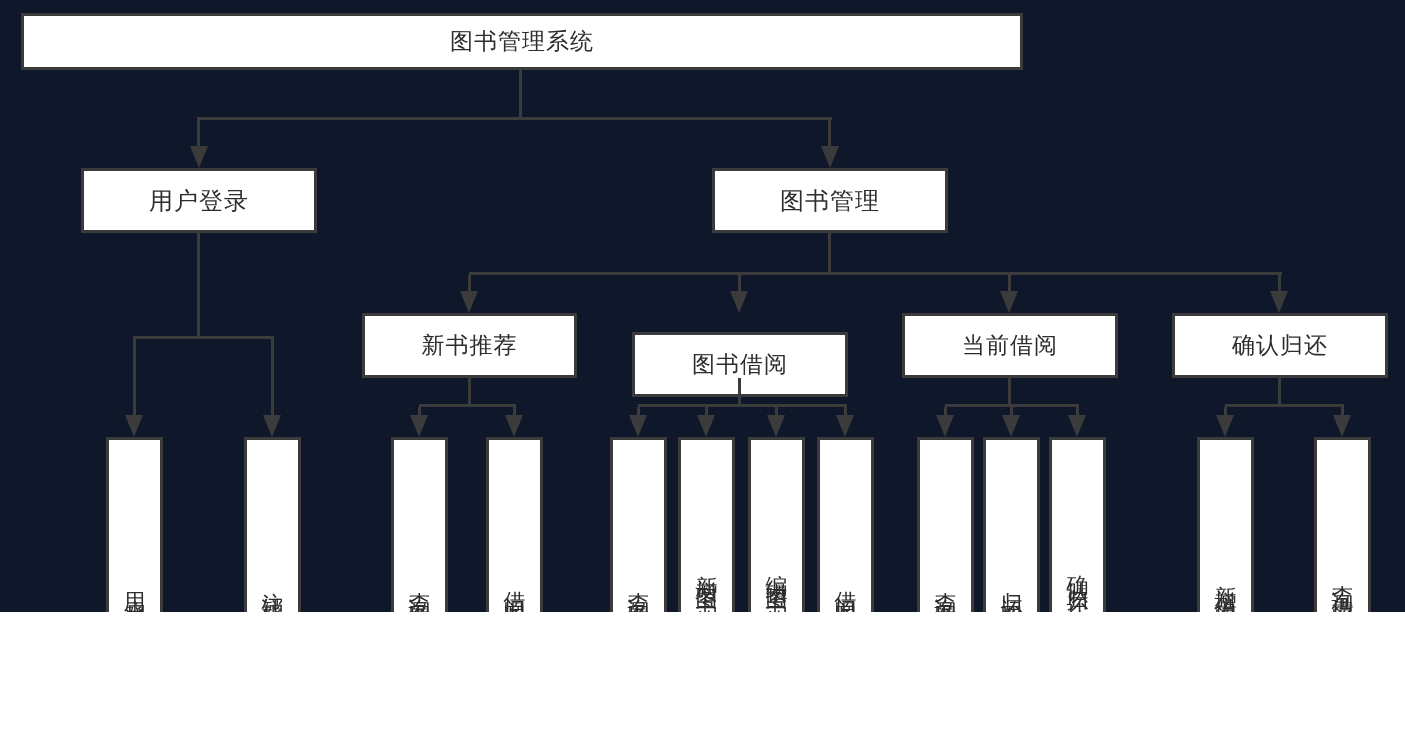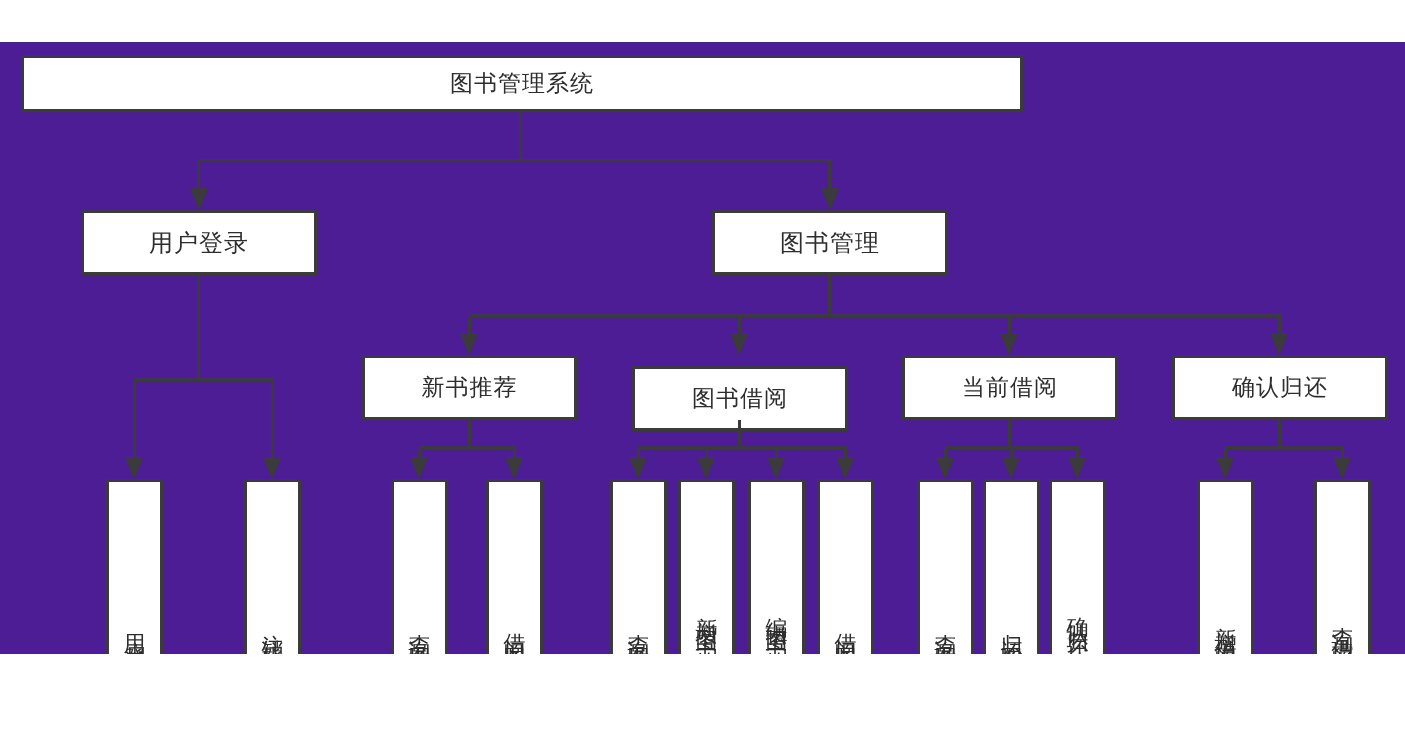--- a/index.html
+++ b/index.html
@@ -1,23 +1,22 @@
 <!DOCTYPE html>
 <html><head>
 <meta charset="utf-8">
 <style>
   html,body{margin:0;padding:0;background:#ffffff;}
   .canvas{
     position:relative;
     width:1405px;height:612px;
-    background:#4c1d95;
+    background:#0f172a;
     font-family:"Liberation Sans","DejaVu Sans",sans-serif;
     color:#2d2d2d;
     overflow:hidden;
-    margin-top:42px;
   }
   .box{
     position:absolute;
     box-sizing:border-box;
     border:3px solid #3b3b3b;
     background:#ffffff;
     display:flex;align-items:center;justify-content:center;
     font-size:23px;
     letter-spacing:1px;
     color:#2d2d2d;
@@ -88,21 +87,21 @@
   <div class="line" style="left:738px;top:275px;width:3px;height:18px;"></div>
   <div class="tri" style="left:730px;top:291px;"></div>
   <div class="line" style="left:1008px;top:275px;width:3px;height:18px;"></div>
   <div class="tri" style="left:1000px;top:291px;"></div>
   <div class="line" style="left:1278px;top:275px;width:3px;height:18px;"></div>
   <div class="tri" style="left:1270px;top:291px;"></div>
 
   <div class="box" style="left:362px;top:313px;width:215px;height:65px;justify-content:center;">
     <span>新书推荐</span>
   </div>
-  <div class="box" style="left:632px;top:324px;width:216px;height:65px;justify-content:center;">
+  <div class="box" style="left:632px;top:332px;width:216px;height:65px;justify-content:center;">
     <span>图书借阅</span>
   </div>
   <div class="box" style="left:902px;top:313px;width:216px;height:65px;">
     <span>当前借阅</span>
   </div>
   <div class="box" style="left:1172px;top:313px;width:216px;height:65px;">
     <span>确认归还</span>
   </div>
 
   <div class="line" style="left:468px;top:378px;width:3px;height:29px;"></div>

